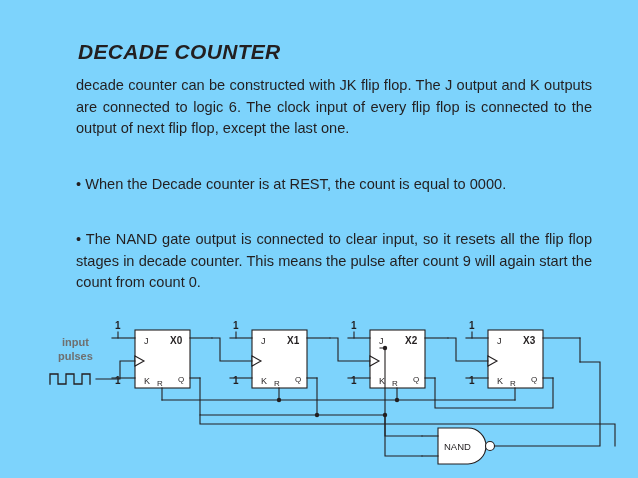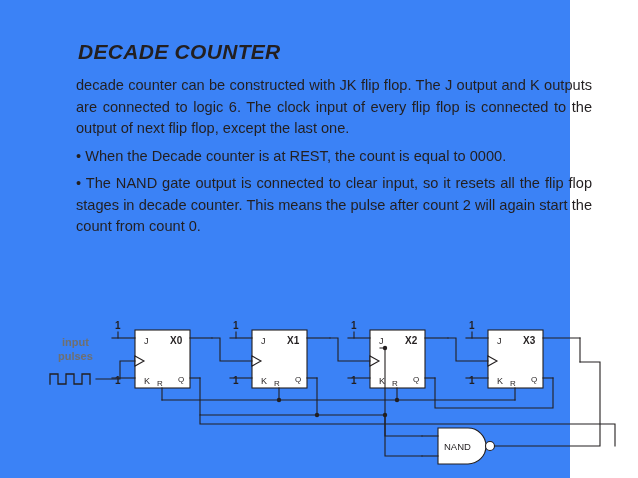--- a/index.html
+++ b/index.html
@@ -9,23 +9,23 @@
   }
   body {
     width: 638px;
     height: 478px;
     overflow: hidden;
     font-family: "Liberation Sans", sans-serif;
     color: #000000;
   }
   .slide {
     position: relative;
-    width: 570px;
+    width: 638px;
     height: 478px;
-    background: #3b82f6;
+    background: #7dd3fc;
   }
   .title {
     position: absolute;
     left: 78px;
     top: 40px;
     font-size: 21px;
     font-style: italic;
     font-weight: bold;
     letter-spacing: 0.3px;
     color: #231f20;
@@ -37,21 +37,21 @@
     width: 516px;
     font-size: 14.6px;
     line-height: 21.5px;
     text-align: justify;
     color: #231f20;
   }
   .body-text p {
     margin: 0;
   }
   .body-text p.spaced {
-    margin-top: 6px;
+    margin-top: 34px;
   }
   .circuit {
     position: absolute;
     left: 40px;
     top: 312px;
     width: 580px;
     height: 160px;
   }
   .circuit svg {
     display: block;
@@ -82,21 +82,21 @@
 </head>
 <body>
 
 <div class="slide">
 
   <div class="title">DECADE COUNTER</div>
 
   <div class="body-text">
     <p>decade counter can be constructed with JK flip flop. The J output and K outputs are connected to logic 6. The clock input of every flip flop is connected to the output of next flip flop, except the last one.</p>
     <p class="spaced">• When the Decade counter is at REST, the count is equal to 0000.</p>
-    <p class="spaced">• The NAND gate output is connected to clear input, so it resets all the flip flop stages in decade counter. This means the pulse after count 2 will again start the count from count 0.</p>
+    <p class="spaced">• The NAND gate output is connected to clear input, so it resets all the flip flop stages in decade counter. This means the pulse after count 9 will again start the count from count 0.</p>
   </div>
 
   <div class="circuit">
     <svg width="580" height="160" viewBox="0 0 580 160" xmlns="http://www.w3.org/2000/svg">
       <g stroke="#231f20" stroke-width="1.1" fill="none" stroke-linecap="square">
 
         <g stroke-width="1.3">
           <path d="M 10 72 L 10 62 L 18 62 L 18 72 L 26 72 L 26 62 L 34 62 L 34 72 L 42 72 L 42 62 L 50 62 L 50 72"></path>
         </g>
 

